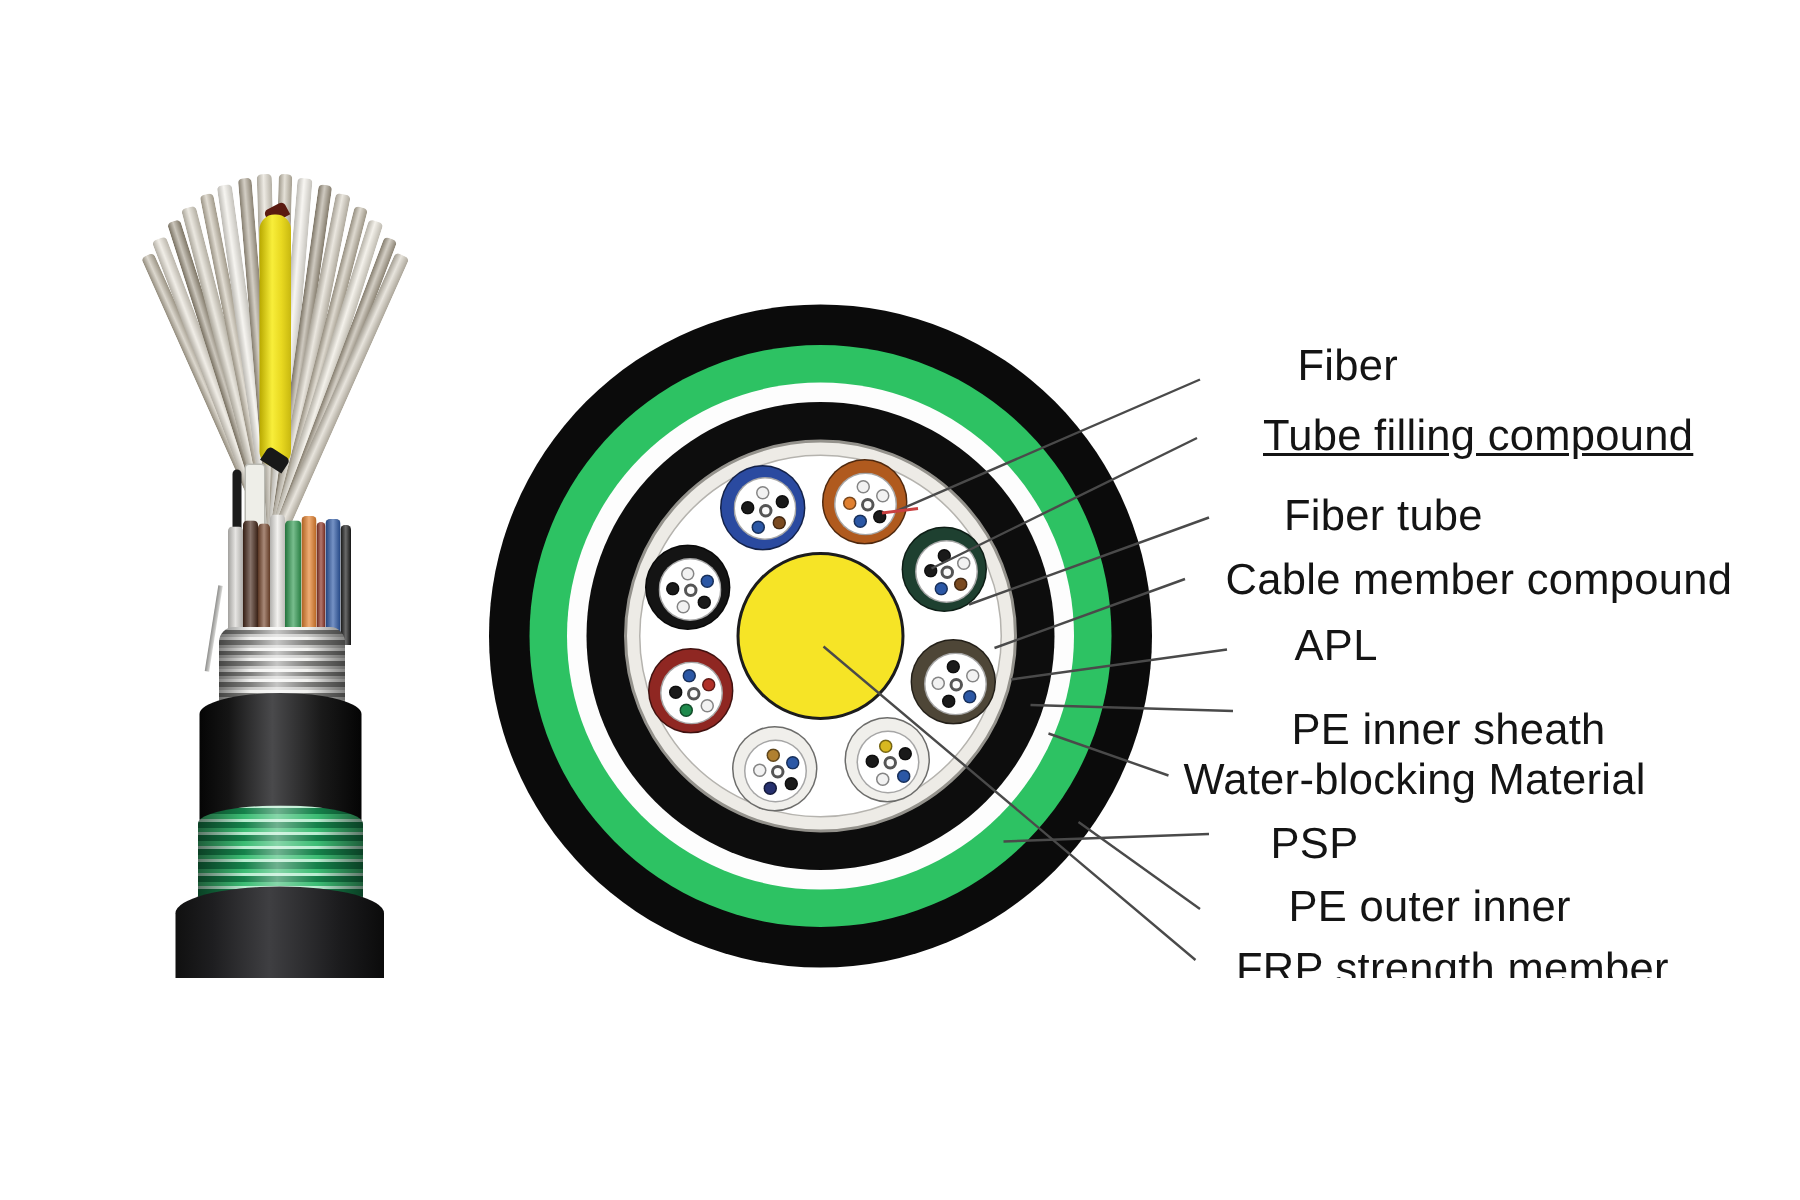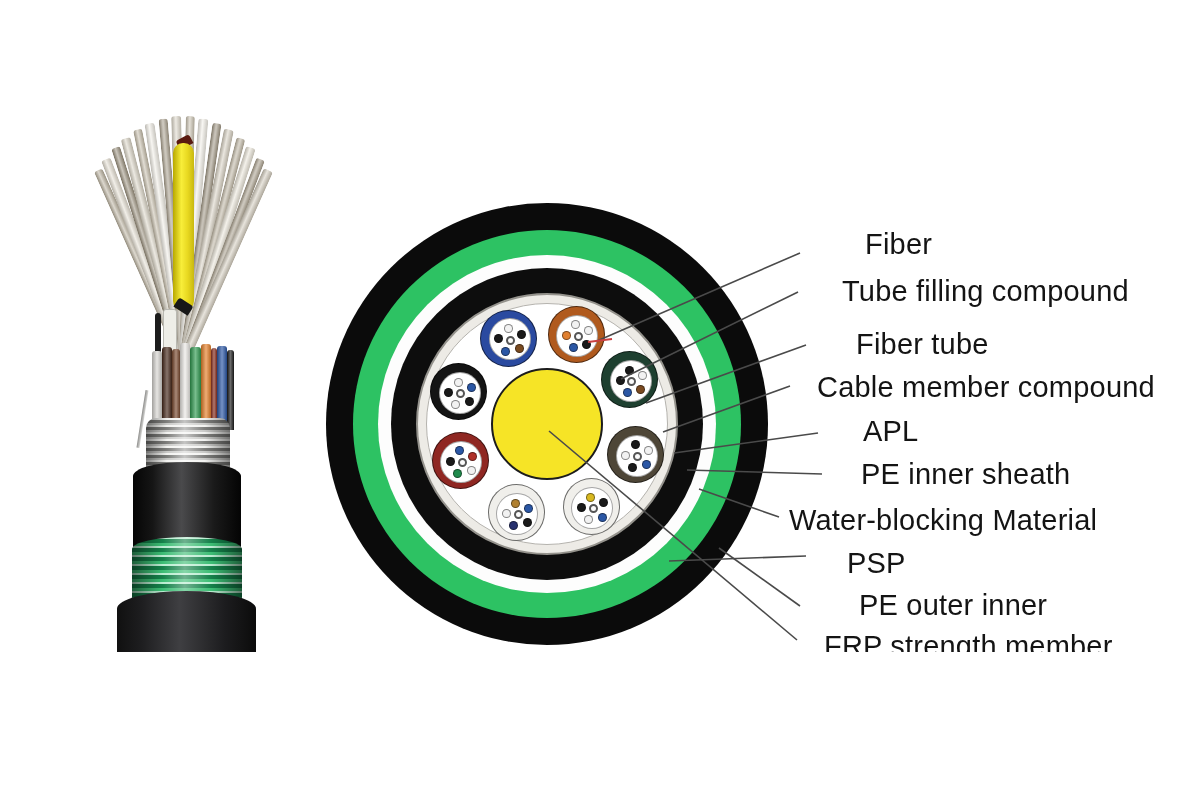--- a/index.html
+++ b/index.html
@@ -186,23 +186,23 @@
       <line x1="674" y1="453" x2="818" y2="433" stroke="#4a4a4a" stroke-width="1.6"></line>
       <line x1="687" y1="470" x2="822" y2="474" stroke="#4a4a4a" stroke-width="1.6"></line>
       <line x1="699" y1="489" x2="779" y2="517" stroke="#4a4a4a" stroke-width="1.6"></line>
       <line x1="669" y1="561" x2="806" y2="556" stroke="#4a4a4a" stroke-width="1.6"></line>
       <line x1="719" y1="548" x2="800" y2="606" stroke="#4a4a4a" stroke-width="1.6"></line>
       <line x1="549" y1="431" x2="797" y2="640" stroke="#4a4a4a" stroke-width="1.6"></line>
       <line x1="588" y1="342" x2="612" y2="339" stroke="#c94040" stroke-width="2"></line>
     </svg>
   <div id="labels">
       <div class="cs-label" style="left: 865px; top: 227px;">Fiber</div>
-      <div class="cs-label" style="left: 842px; top: 274px;">Tube filling compound</div>
+      <div class="cs-label" style="left: 842px; top: 274px; text-decoration: underline;">Tube filling compound</div>
       <div class="cs-label" style="left: 856px; top: 327px;">Fiber tube</div>
       <div class="cs-label" style="left: 817px; top: 370px;">Cable member compound</div>
       <div class="cs-label" style="left: 863px; top: 414px;">APL</div>
-      <div class="cs-label" style="left: 861px; top: 457px; text-align: center;">PE inner sheath</div>
+      <div class="cs-label" style="left: 861px; top: 470px; text-align: center;">PE inner sheath</div>
       <div class="cs-label" style="left: 789px; top: 503px;">Water-blocking Material</div>
       <div class="cs-label" style="left: 847px; top: 546px;">PSP</div>
       <div class="cs-label" style="left: 859px; top: 588px;">PE outer inner</div>
       <div class="cs-label" style="left: 824px; top: 629px;">FRP strength member</div>
     </div>
 </div>
 
 </body></html>

